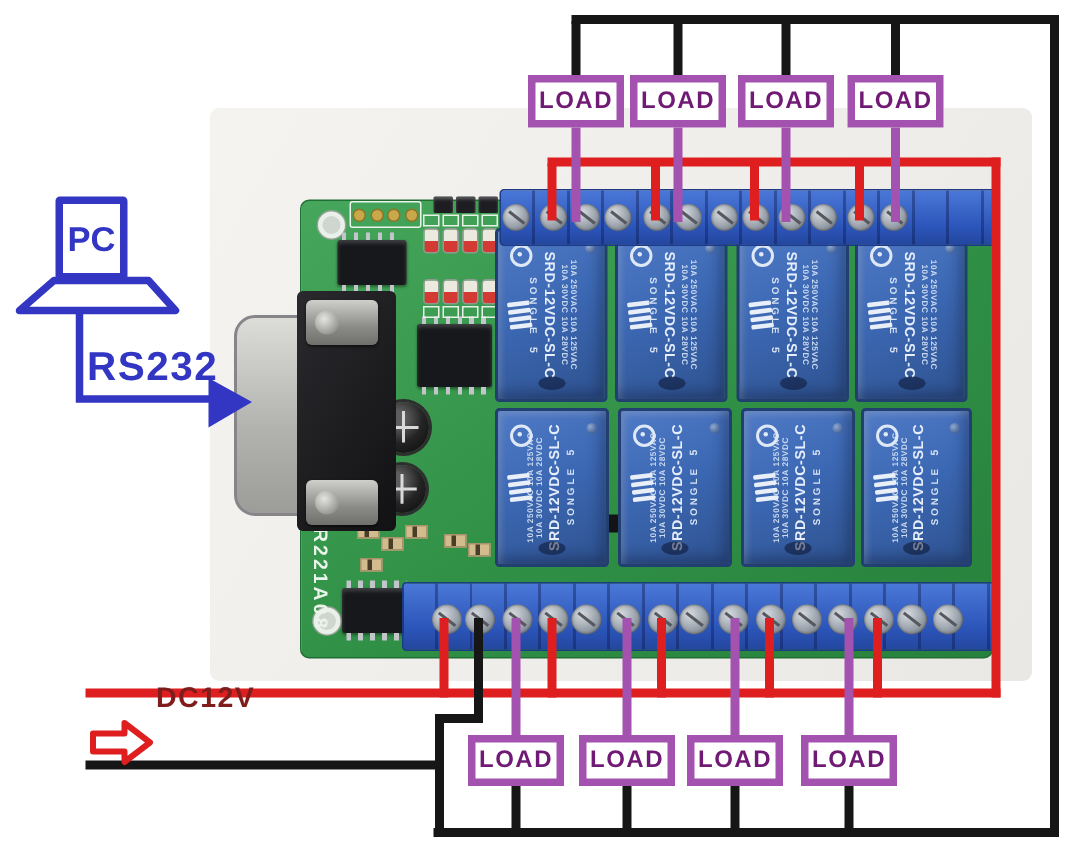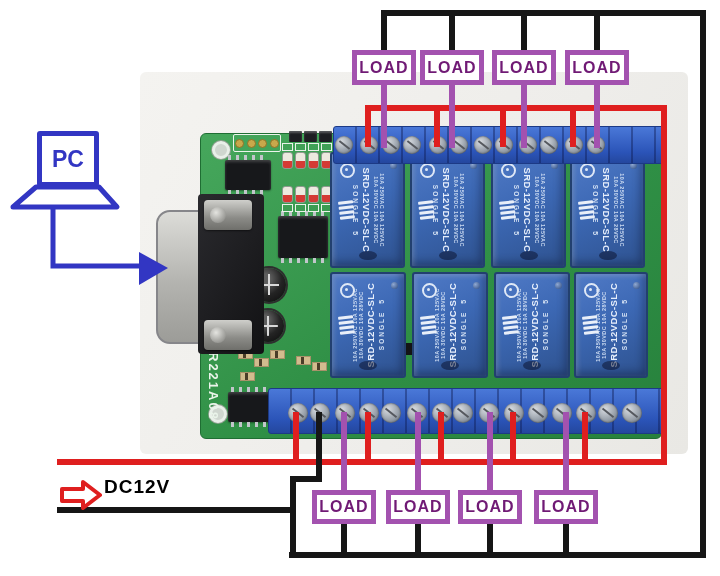--- a/index.html
+++ b/index.html
@@ -83,28 +83,28 @@
   .wire{position:absolute;}
   .w-red{background:#df1f1f;z-index:6;}
   .w-purple{background:#a352af;z-index:7;}
   .w-black{background:#161616;z-index:8;}
   
   .load-box{position:absolute;width:64px;height:35px;background:#fff;border:5px solid #a352af;
        box-sizing:border-box;display:flex;align-items:center;justify-content:center;z-index:9;}
   .load-box span{font:700 16px "Liberation Sans",sans-serif;color:#701a75;letter-spacing:1px;}
   
   .overlay{position:absolute;left:0;top:0;z-index:10;pointer-events:none;}
-  .pc-screen{position:absolute;left:37px;top:131px;width:62px;height:56px;border:5px solid #3236c3;
+  .pc-screen{position:absolute;left:37px;top:131px;width:48px;height:56px;border:5px solid #3236c3;
        border-radius:3px;background:#fff;box-sizing:border-box;display:flex;align-items:center;
        justify-content:center;z-index:11;}
   .pc-screen span{font:700 23px "Liberation Sans",sans-serif;color:#3236c3;}
   .rs232-label{position:absolute;left:58px;top:229px;font:700 27px "Liberation Sans",sans-serif;
        color:#3236c3;letter-spacing:1px;z-index:11;}
-  .dc12v-label{position:absolute;left:104px;top:476px;font:700 19px "Liberation Sans",sans-serif;
-       color:#000000;letter-spacing:1px;z-index:11;}
+  .dc12v-label{position:absolute;left:104px;top:455px;font:700 19px "Liberation Sans",sans-serif;
+       color:#7f1d1d;letter-spacing:1px;z-index:11;}
 </style>
 </head>
 <body>
 
 <div class="stage">
 
   <div class="backdrop"></div>
 
   <div class="pcb"></div>
   <div class="hole" style="left:212px;top:141px;"></div>
@@ -393,15 +393,16 @@
   <svg class="overlay" width="720" height="576" viewBox="0 0 720 576">
     <polygon points="36,187 99,187 117,207 13,207" fill="#ffffff" stroke="#3236c3" stroke-width="5" stroke-linejoin="round"></polygon>
     <polyline points="53,207 53,266 141,266" fill="none" stroke="#3236c3" stroke-width="5"></polyline>
     <polygon points="139,252 168,268 139,285" fill="#3236c3"></polygon>
     <path d="M62,489 h21 v-7 l17,13 l-17,13 v-7 h-21 z" fill="#ffffff" stroke="#df1f1f" stroke-width="4" stroke-linejoin="round"></path>
   </svg>
 
   <div class="pc-screen">
     <span>PC</span>
   </div>
+  <div class="rs232-label">RS232</div>
   <div class="dc12v-label">DC12V</div>
 
 </div>
 
 </body></html>

